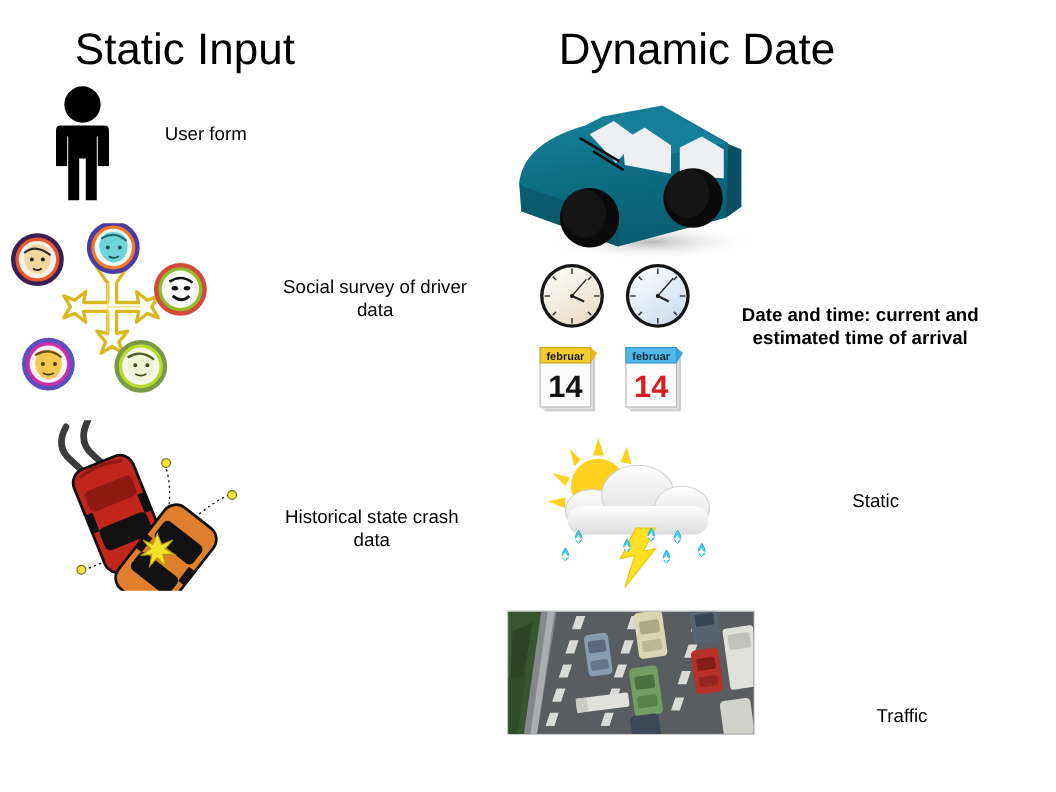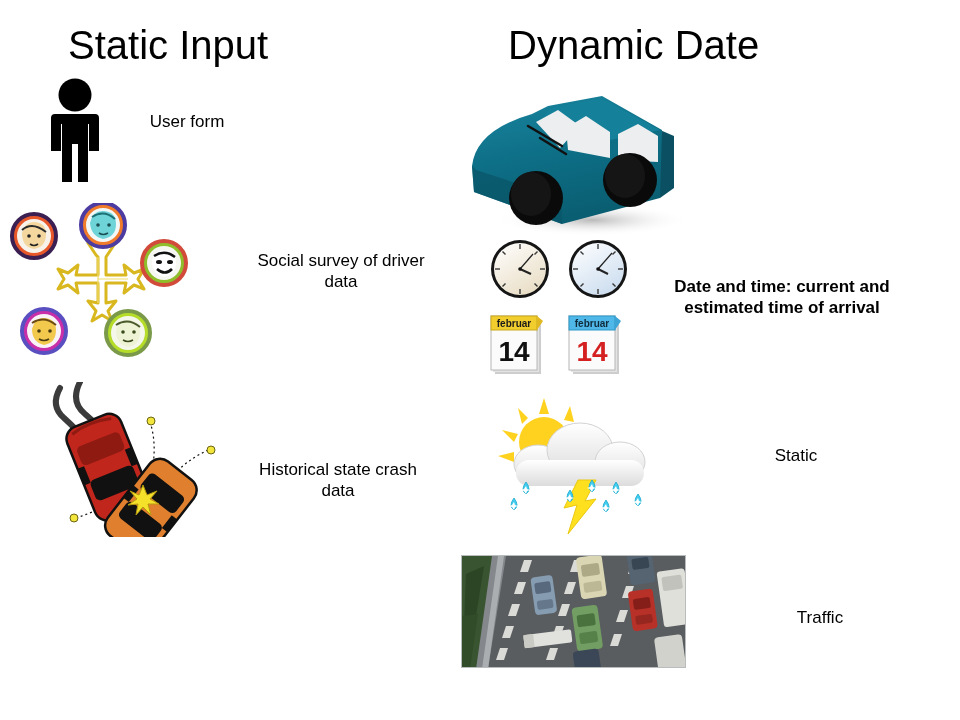--- a/index.html
+++ b/index.html
@@ -75,21 +75,21 @@
     overflow: hidden;
   }
 
   
   #caption-user-form   { left: 112px; top: 111px; width: 150px; }
   #caption-social      { left: 242px; top: 250px; width: 198px; }
   #caption-crash       { left: 248px; top: 435px; width: 180px; margin-top: 24px; }
   #caption-vehicle     { left: 718px; top: 147px; width: 200px; }
   #caption-datetime    { left: 672px; top: 276px; width: 220px; font-weight: bold; }
   #caption-weather     { left: 716px; top: 445px; width: 160px; }
-  #caption-traffic     { left: 740px; top: 607px; width: 160px; }
+  #caption-traffic     { left: 740px; top: 640px; width: 160px; }
 </style>
 </head>
 <body>
 
 <div id="slide">
 
   <div class="abs heading" id="heading-static">Static Input</div>
 
   <div class="abs heading" id="heading-dynamic">Dynamic Date</div>
 

